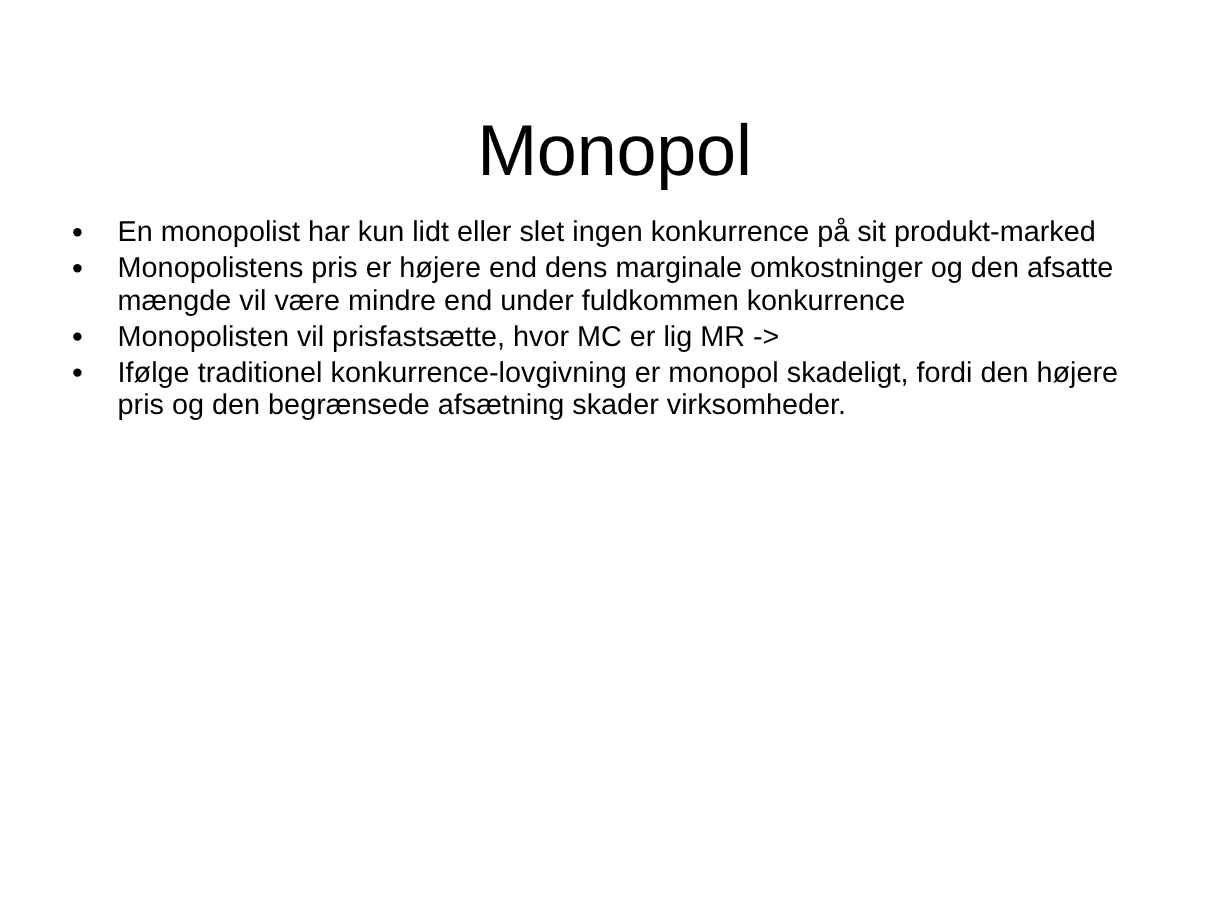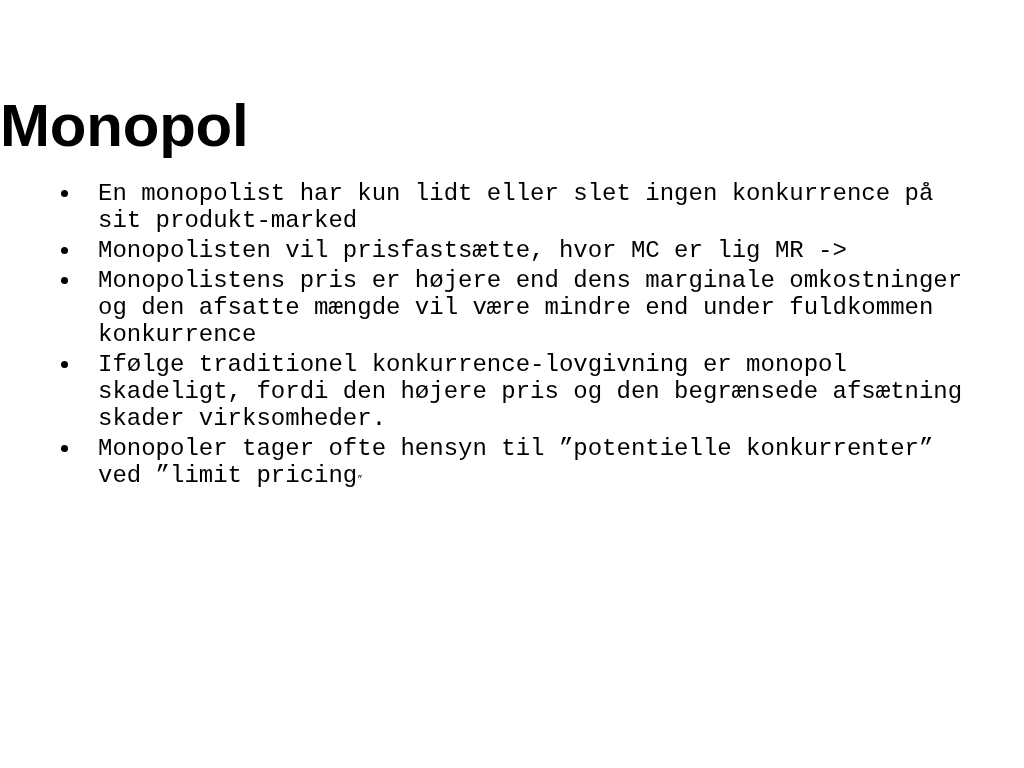--- a/index.html
+++ b/index.html
@@ -18,36 +18,36 @@
     position: relative;
     width: 1024px;
     height: 768px;
     background: #ffffff;
   }
   #slide-title {
     position: absolute;
     left: 0;
     top: 52px;
     width: 1024px;
+    text-align: center;
     font-size: 60px;
-    font-weight: bold;
+    font-weight: normal;
     line-height: 1.12;
     letter-spacing: -0.2px;
     color: #000000;
     white-space: nowrap;
   }
   #bullet-list {
     position: absolute;
     left: 56px;
     top: 180px;
     width: 912px;
     margin: 0;
     padding: 0;
     list-style: none;
-    font-family: Liberation Mono, monospace;
   }
   .bullet-item {
     position: relative;
     padding-left: 42px;
     margin: 0 0 3px 0;
     font-size: 24px;
     line-height: 27px;
     color: #000000;
     text-align: left;
   }
@@ -78,34 +78,30 @@
 
   <ul id="bullet-list">
 
     <li class="bullet-item">
       <span class="bullet-marker"></span>
       <span class="bullet-text">En monopolist har kun lidt eller slet ingen konkurrence på sit produkt-marked</span>
     </li>
 
     <li class="bullet-item">
       <span class="bullet-marker"></span>
-      <span class="bullet-text">Monopolisten vil prisfastsætte, hvor MC er lig MR -&gt;</span>
+      <span class="bullet-text">Monopolistens pris er højere end dens marginale omkostninger og den afsatte mængde vil være mindre end under fuldkommen konkurrence</span>
     </li>
 
     <li class="bullet-item">
       <span class="bullet-marker"></span>
-      <span class="bullet-text">Monopolistens pris er højere end dens marginale omkostninger og den afsatte mængde vil være mindre end under fuldkommen konkurrence</span>
+      <span class="bullet-text">Monopolisten vil prisfastsætte, hvor MC er lig MR -&gt;</span>
     </li>
 
     <li class="bullet-item">
       <span class="bullet-marker"></span>
       <span class="bullet-text">Ifølge traditionel konkurrence-lovgivning er monopol skadeligt, fordi den højere pris og den begrænsede afsætning skader virksomheder.</span>
     </li>
 
 
-    <li class="bullet-item">
-      <span class="bullet-marker"></span>
-      <span class="bullet-text"><span>Monopoler tager ofte hensyn til ”potentielle konkurrenter” ved ”limit pricing</span><span class="tiny-quote">”</span></span>
-    </li>
 
   </ul>
 
 </div>
 
 </body></html>

